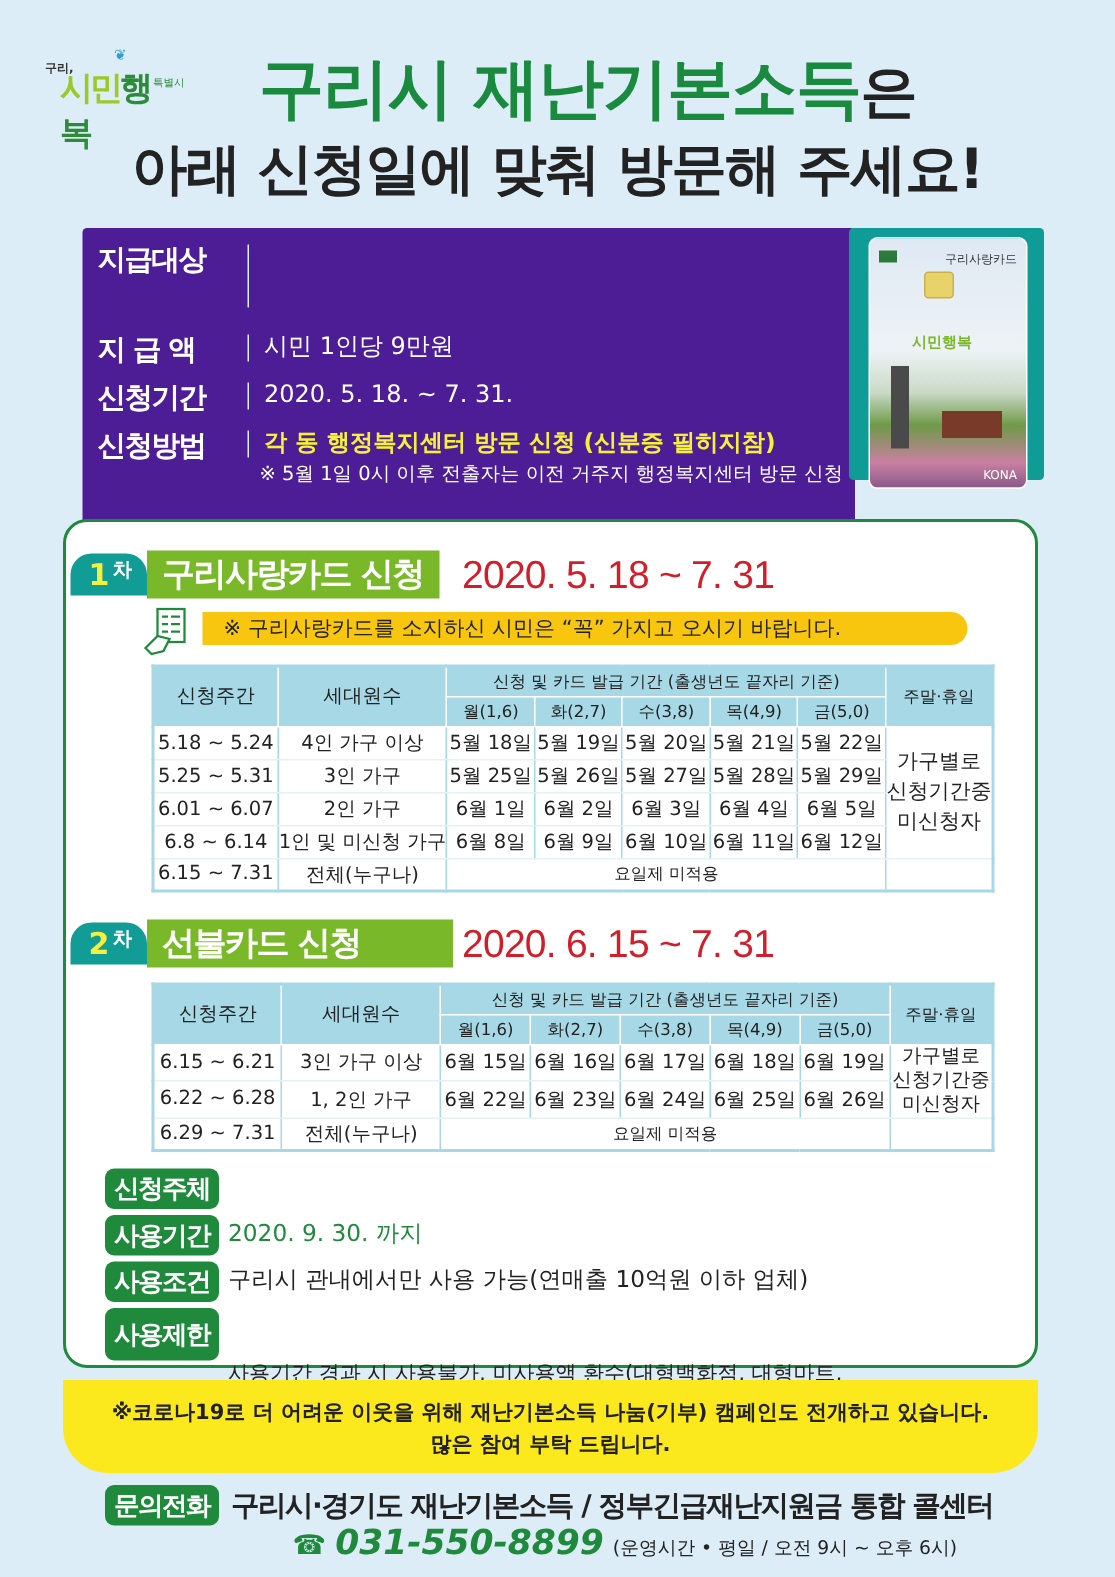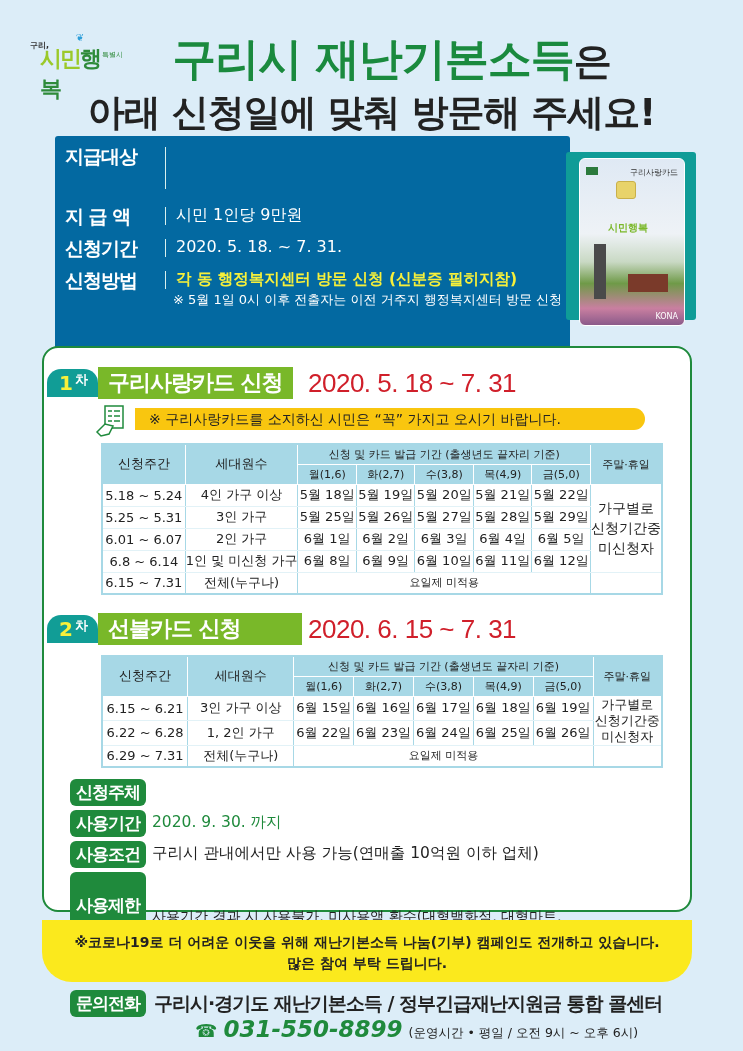--- a/index.html
+++ b/index.html
@@ -18,21 +18,21 @@
   .logo .main { position:absolute; left:10px; top:14px; font-size:22px; font-weight:bold; color:#9bc92a; letter-spacing:-2px; }
   .logo .main span { color:#2e8b3a; }
   .logo .tail { position:absolute; left:72px; top:20px; font-size:7px; color:#2e8b3a; white-space:nowrap; }
   .logo .leaf { position:absolute; left:46px; top:2px; font-size:10px; color:#2d9ed9; }
 
   .title1 { left: 0; width: 743px; top: 30px; text-align:center; padding-left: 40px; font-size: 44px; font-weight: bold; color: #1a8a3e; letter-spacing: -1px; }
   .title1 .suffix { color: #222; font-size: 38px; }
   .title2 { left: 0; width: 743px; top: 88px; text-align:center; font-size: 37px; font-weight: bold; color: #222; letter-spacing: -1px; }
 
   
-  .info { left: 55px; top: 136px; width: 515px; height: 225px; background: #0369a1; border-radius: 3px; }
+  .info { left: 55px; top: 152px; width: 515px; height: 225px; background: #4c1d95; border-radius: 3px; }
   .info-row { position:absolute; left: 10px; display:flex; align-items:flex-start; }
   .info-label { width: 96px; font-size: 19px; font-weight: bold; color: #fff; letter-spacing: -1px; text-align:left; }
   .info-sep { width: 1px; background: #d8f0ee; margin: 3px 10px 0 4px; }
   .info-val { font-size: 16px; color: #fff; line-height: 22px; white-space: nowrap; }
   .yel { color: #f7f03a; }
   .info-note { position:absolute; left: 118px; top: 155px; font-size: 13px; color:#fff; white-space:nowrap; }
 
   
   .card-wrap { left: 566px; top: 152px; width: 130px; height: 168px; background: #0f9c97; border-radius: 3px; }
   .card { position:absolute; left: 13px; top: 6px; width: 106px; height: 168px; border-radius: 6px;
@@ -307,21 +307,21 @@
 </div>
 <div class="item" style="top:810px">
   <div class="item-tag">사용기간</div>
   <div class="item-val green">2020. 9. 30. 까지</div>
 </div>
 <div class="item" style="top:841px">
   <div class="item-tag">사용조건</div>
   <div class="item-val">구리시 관내에서만 사용 가능(연매출 10억원 이하 업체)</div>
 </div>
 <div class="item" style="top:872px">
-  <div class="item-tag" style="padding:22px 6px">사용제한</div>
+  <div class="item-tag" style="padding:6px 6px">사용제한</div>
   <div class="item-val multi">
     <span>사용기간 경과 시 사용불가, 미사용액 환수(대형백화점, 대형마트,</span><br>
     <span>기업형 전출자는, 유흥업종 및 사행성업소, 프랜차이즈 직영점 등은 사용제한)</span>
   </div>
 </div>
 
 <div class="abs campaign">
   <div>※코로나19로 더 어려운 이웃을 위해 재난기본소득 나눔(기부) 캠페인도 전개하고 있습니다.</div>
   <div>많은 참여 부탁 드립니다.</div>
 </div>

